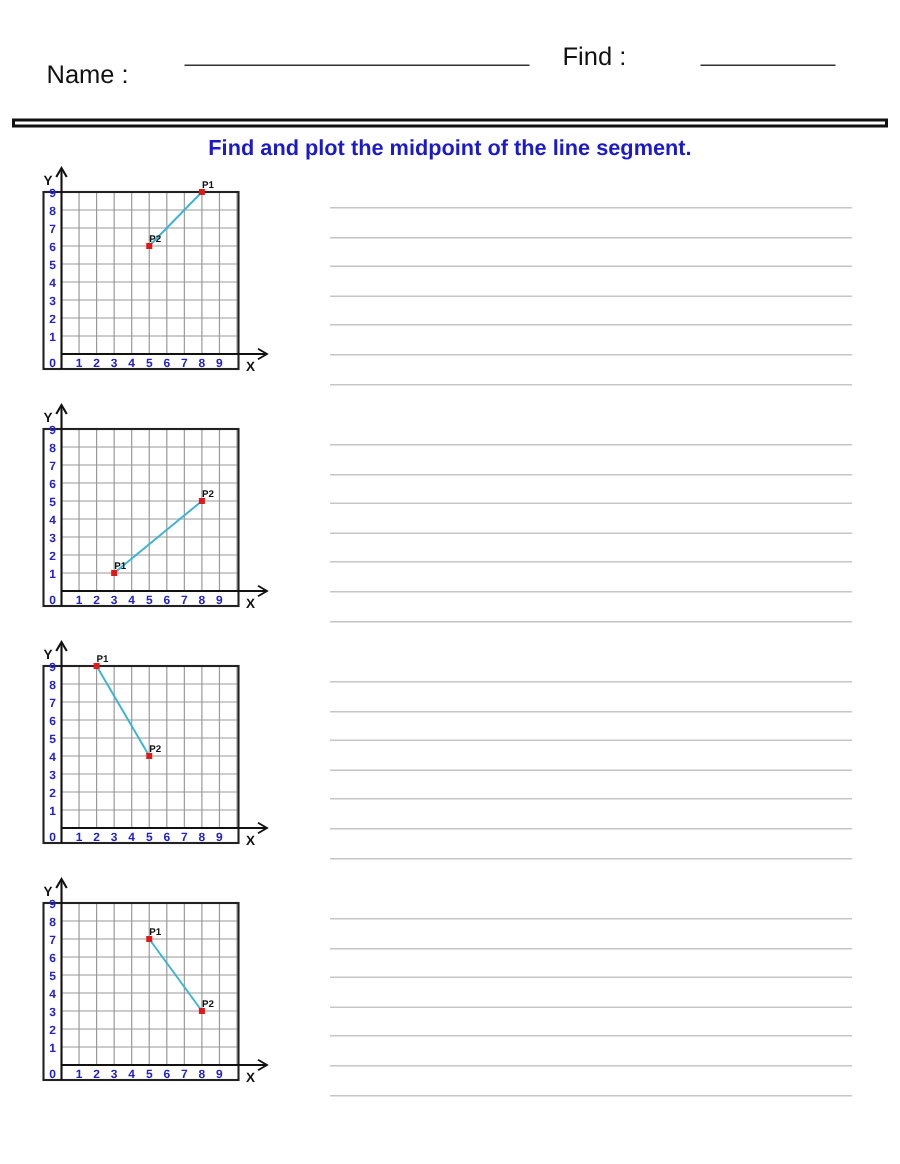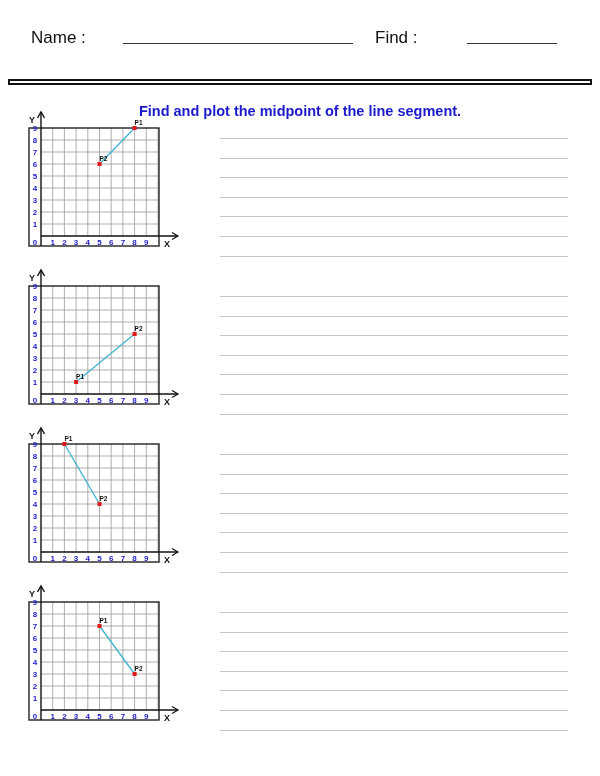--- a/index.html
+++ b/index.html
@@ -1,29 +1,29 @@
 <!DOCTYPE html>
 <html><head>
 <meta charset="utf-8">
 <style>
   html, body { margin: 0; padding: 0; background: #fff; }
   body { width: 600px; height: 776px; position: relative; overflow: hidden; font-family: "Liberation Sans", sans-serif; }
   .hdr-label { position: absolute; font-size: 17px; color: #111; }
   .hdr-line { position: absolute; height: 0; border-top: 1.2px solid #333; }
   .bar { position: absolute; left: 8px; top: 79px; width: 580px; height: 2px; border: 2px solid #111; background: #fff; }
-  .title { position: absolute; left: 0; top: 91px; width: 600px; text-align: center; font-size: 14.5px; font-weight: bold; color: #1a1acc; margin-top: 12px; }
+  .title { position: absolute; left: 0; top: 91px; width: 600px; text-align: center; font-size: 14.5px; font-weight: bold; color: #1a1acc; }
   .group { position: absolute; left: 0; width: 600px; height: 150px; }
   .graph { position: absolute; left: 20px; top: 0; width: 170px; height: 150px; }
   .lines { position: absolute; left: 220px; top: 0; width: 348px; height: 140px; }
   .wline { position: absolute; left: 0; width: 348px; height: 0; border-top: 1.4px solid #c6c6c6; }
 </style>
 </head>
 <body>
 
-<span class="hdr-label" style="left:31px;top:28px;">Name :</span>
+<span class="hdr-label" style="left:31px;top:40px;">Name :</span>
 <div class="hdr-line" style="left:123px;top:43px;width:230px;"></div>
 <span class="hdr-label" style="left:375px;top:28px;">Find :</span>
 <div class="hdr-line" style="left:467px;top:43px;width:90px;"></div>
 
 <div class="bar"></div>
 
 <div class="title">Find and plot the midpoint of the line segment.</div>
 
 <div id="groups">
     <div class="group" style="top: 110px;">

